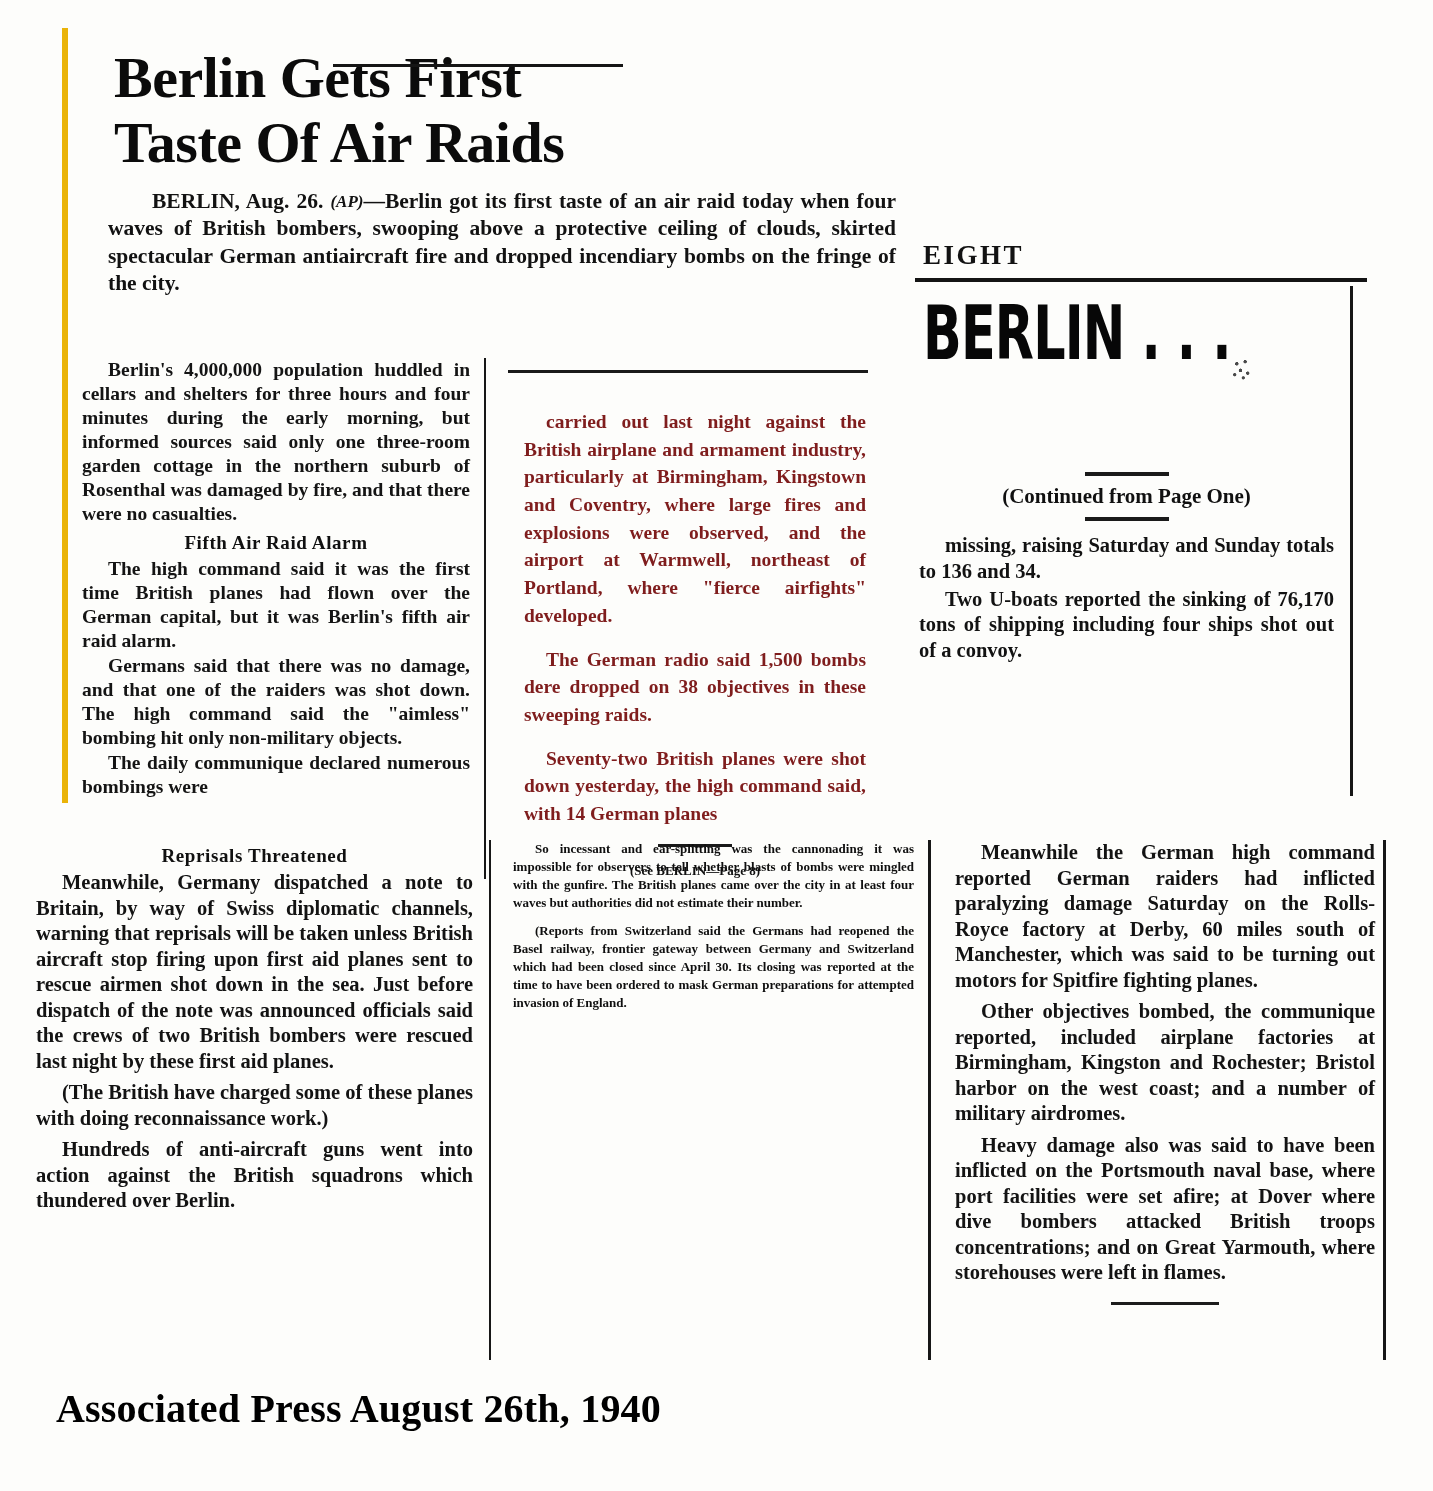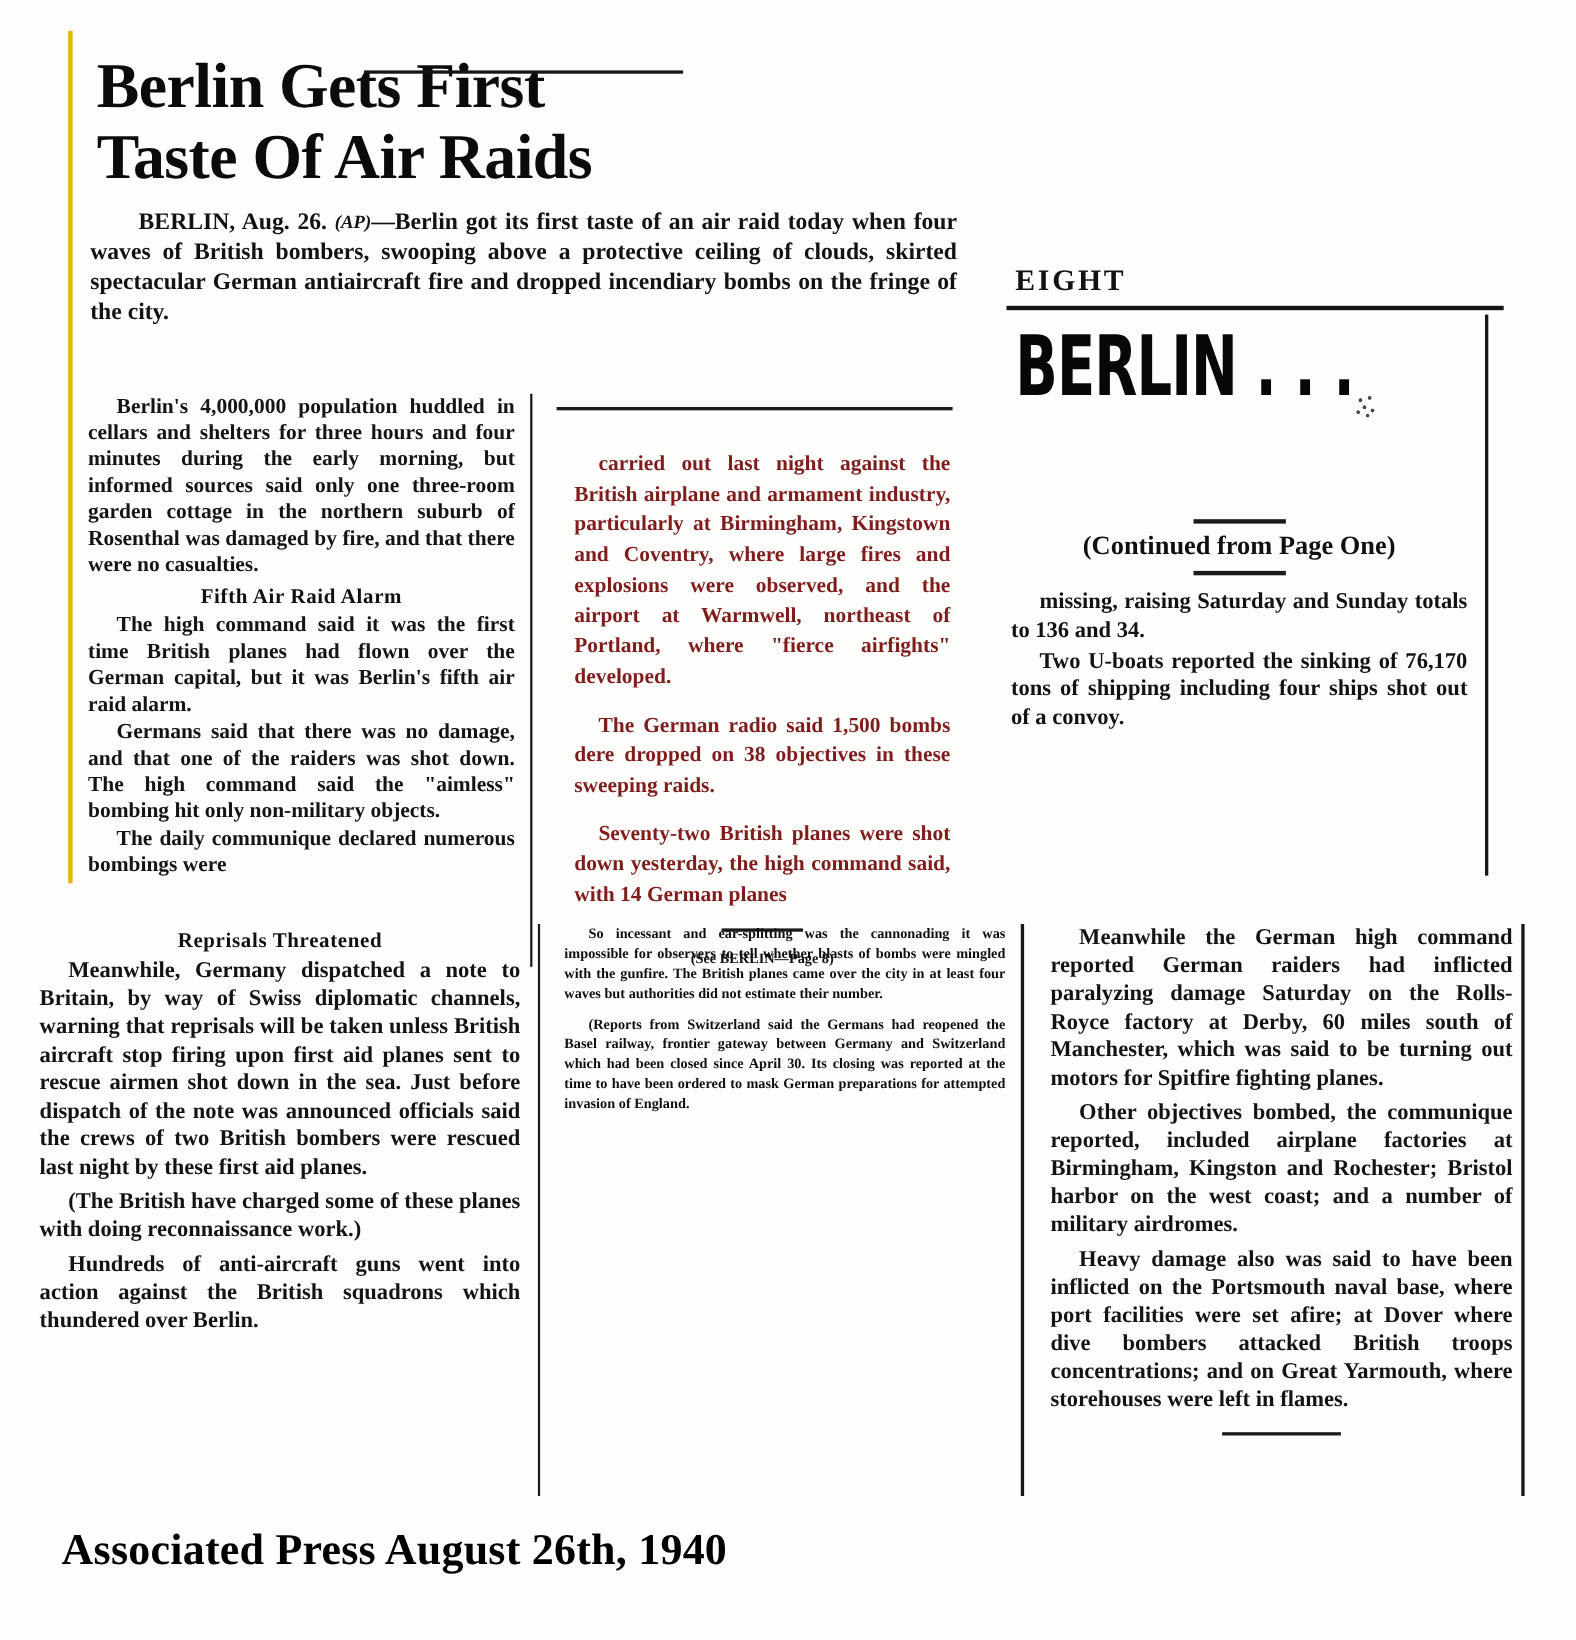--- a/index.html
+++ b/index.html
@@ -22,23 +22,23 @@
     background: #fdfdfb;
   }
 
   
   .top-block {
     position: absolute;
     left: 62px;
     top: 28px;
     width: 810px;
     height: 775px;
-    border-left: 4px solid #eab308;
-    box-sizing: border-box;
-    padding-left: 8px;
+    border-left: 6px solid #eab308;
+    box-sizing: border-box;
+    padding-left: 32px;
   }
   .top-rule {
     position: absolute;
     left: 265px;
     top: 36px;
     width: 290px;
     height: 3px;
     background: #151515;
   }
 
@@ -199,21 +199,21 @@
       radial-gradient(circle at 55% 84%, #2a2a2a 1.2px, transparent 2px);
     opacity: 0.85;
   }
   .cont-rule {
     width: 84px; height: 4px; background: #1a1a1a;
     margin: 18px auto 8px auto;
   }
   .continued {
     text-align: center;
     font-weight: bold;
-    font-size: 24px;
+    font-size: 21px;
     color: #101010;
   }
   .cont-rule2 {
     width: 84px; height: 4px; background: #1a1a1a;
     margin: 8px auto 12px auto;
   }
   .berlin-body p {
     margin: 0;
     font-size: 20.5px;
     line-height: 1.26;

